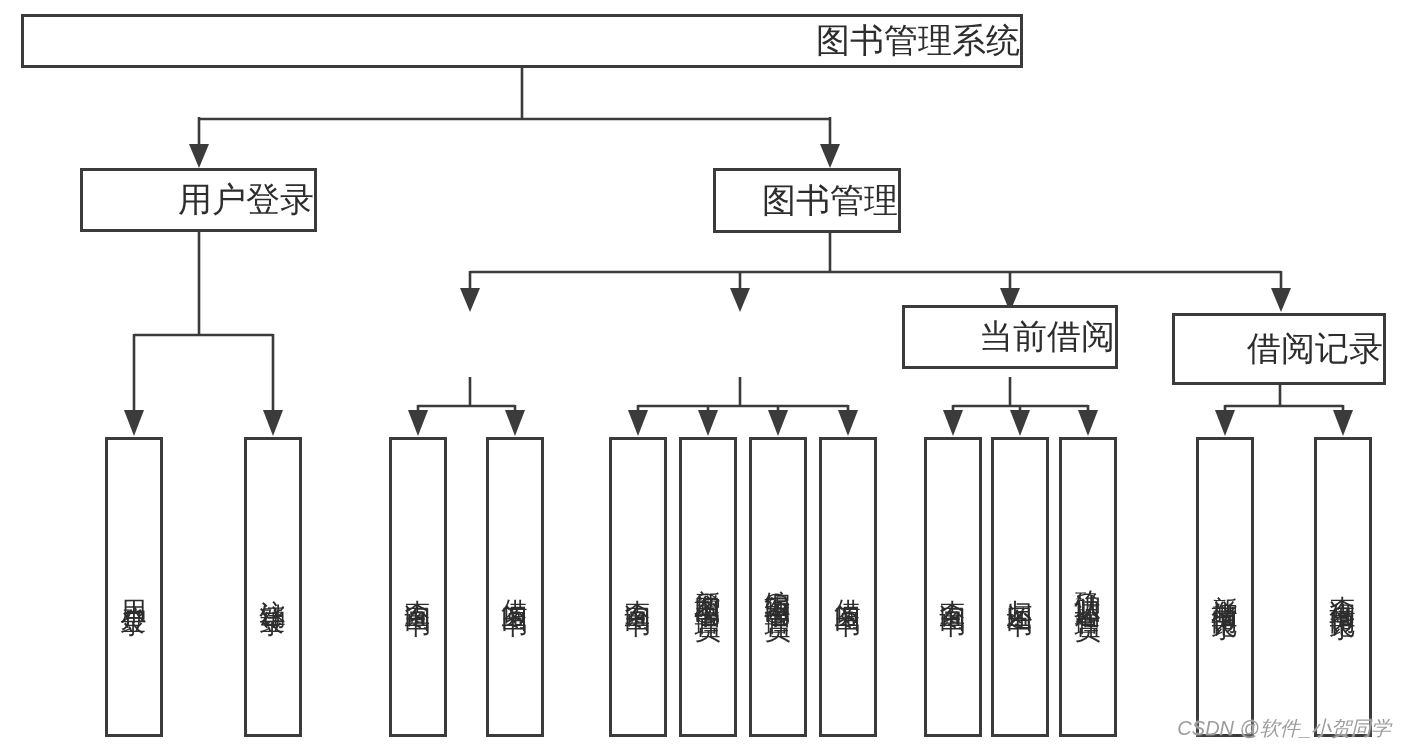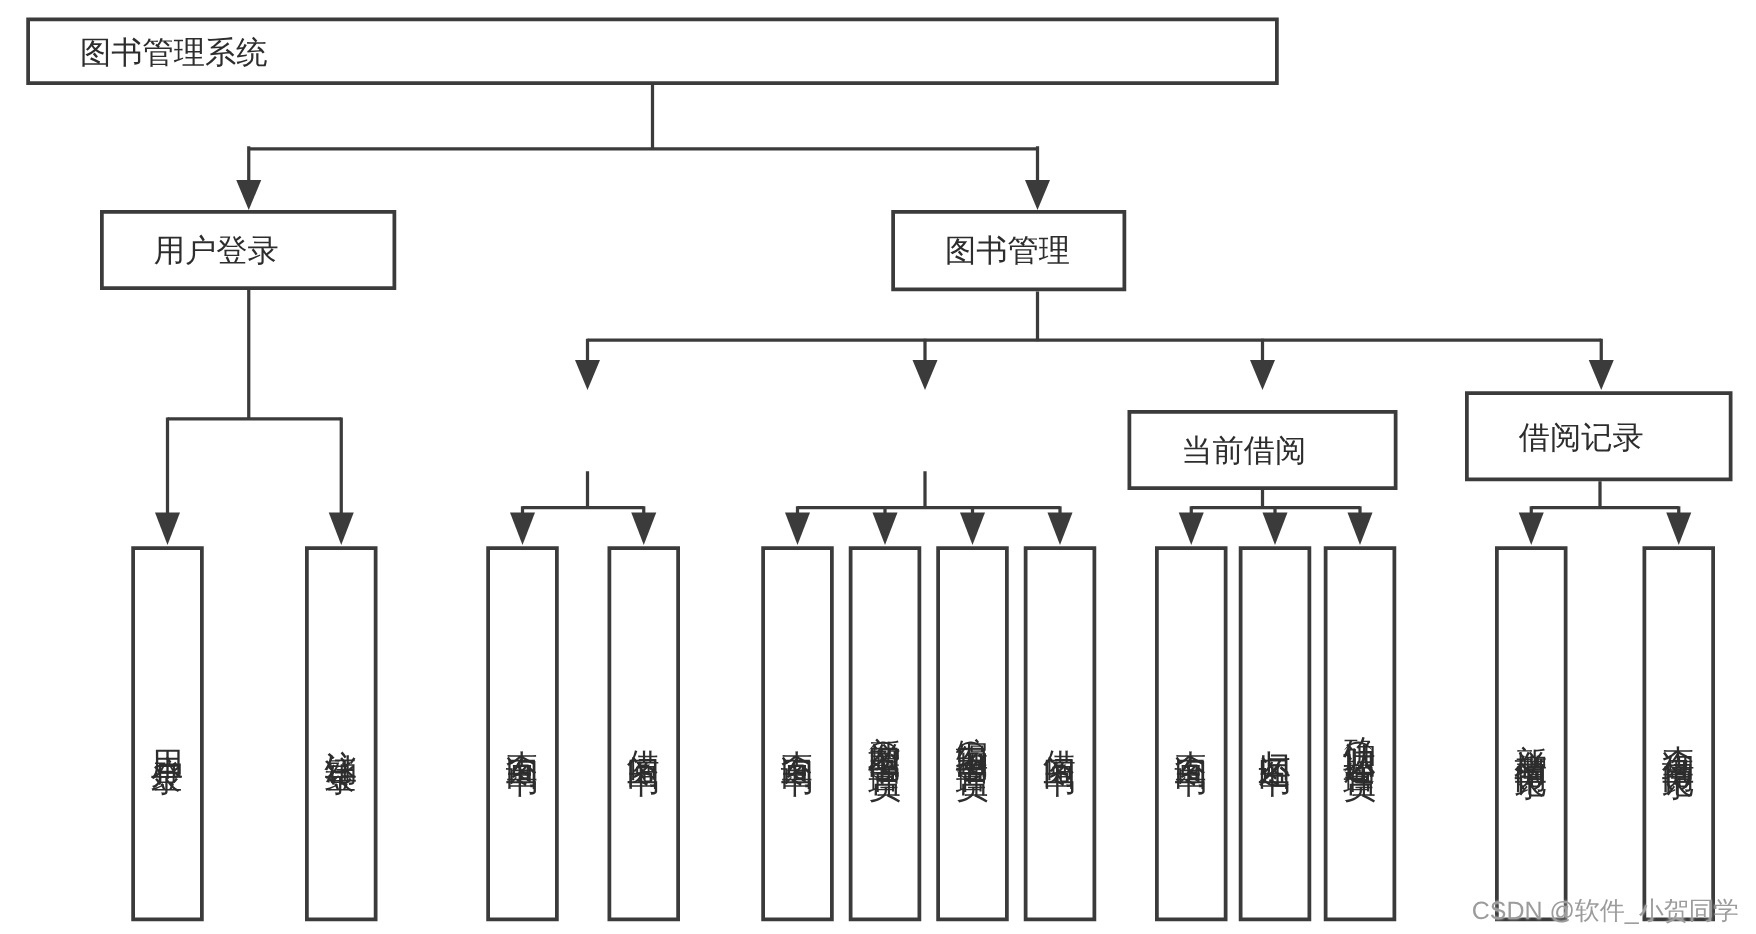--- a/index.html
+++ b/index.html
@@ -21,24 +21,23 @@
   .box {
     position: absolute;
     box-sizing: border-box;
     background: #ffffff;
     border: 3px solid #3b3b3b;
     z-index: 1;
   }
   .hbox {
     display: flex;
     align-items: center;
-    justify-content: flex-start;
-    font-size: 25px;
+    justify-content: flex-end;
+    font-size: 34px;
     white-space: nowrap;
-    padding-left: 40px;
   }
   .vbox {
     display: flex;
     align-items: center;
     justify-content: center;
   }
   .vbox .vlabel {
     writing-mode: vertical-rl;
     text-orientation: mixed;
     font-size: 26px;
@@ -48,20 +47,21 @@
   }
   .watermark {
     position: absolute;
     right: 14px;
     bottom: 5px;
     z-index: 2;
     font-size: 20px;
     color: #9c9c9c;
     text-shadow: 0 0 2px #ffffff;
     white-space: nowrap;
+    font-style: italic;
   }
 </style>
 </head>
 <body>
 
 <div class="canvas">
 
   <svg class="wires" viewBox="0 0 1405 747" xmlns="http://www.w3.org/2000/svg">
     <g stroke="#3b3b3b" stroke-width="2.6" fill="none">
       <line x1="522" y1="68" x2="522" y2="120"></line>
@@ -143,21 +143,21 @@
     <span>图书管理系统</span>
   </div>
 
   <div class="box hbox" style="left:80px;top:168px;width:237px;height:64px">
     <span>用户登录</span>
   </div>
   <div class="box hbox" style="left:713px;top:168px;width:188px;height:65px">
     <span>图书管理</span>
   </div>
 
-  <div class="box hbox" style="left:902px;top:328px;width:216px;height:64px">
+  <div class="box hbox" style="left:902px;top:305px;width:216px;height:64px">
     <span>当前借阅</span>
   </div>
   <div class="box hbox" style="left:1172px;top:313px;width:214px;height:72px">
     <span>借阅记录</span>
   </div>
 
   <div class="box vbox" style="left:105px;top:437px;width:58px;height:300px">
     <span class="vlabel">用户登录</span>
   </div>
   <div class="box vbox" style="left:244px;top:437px;width:58px;height:300px">

